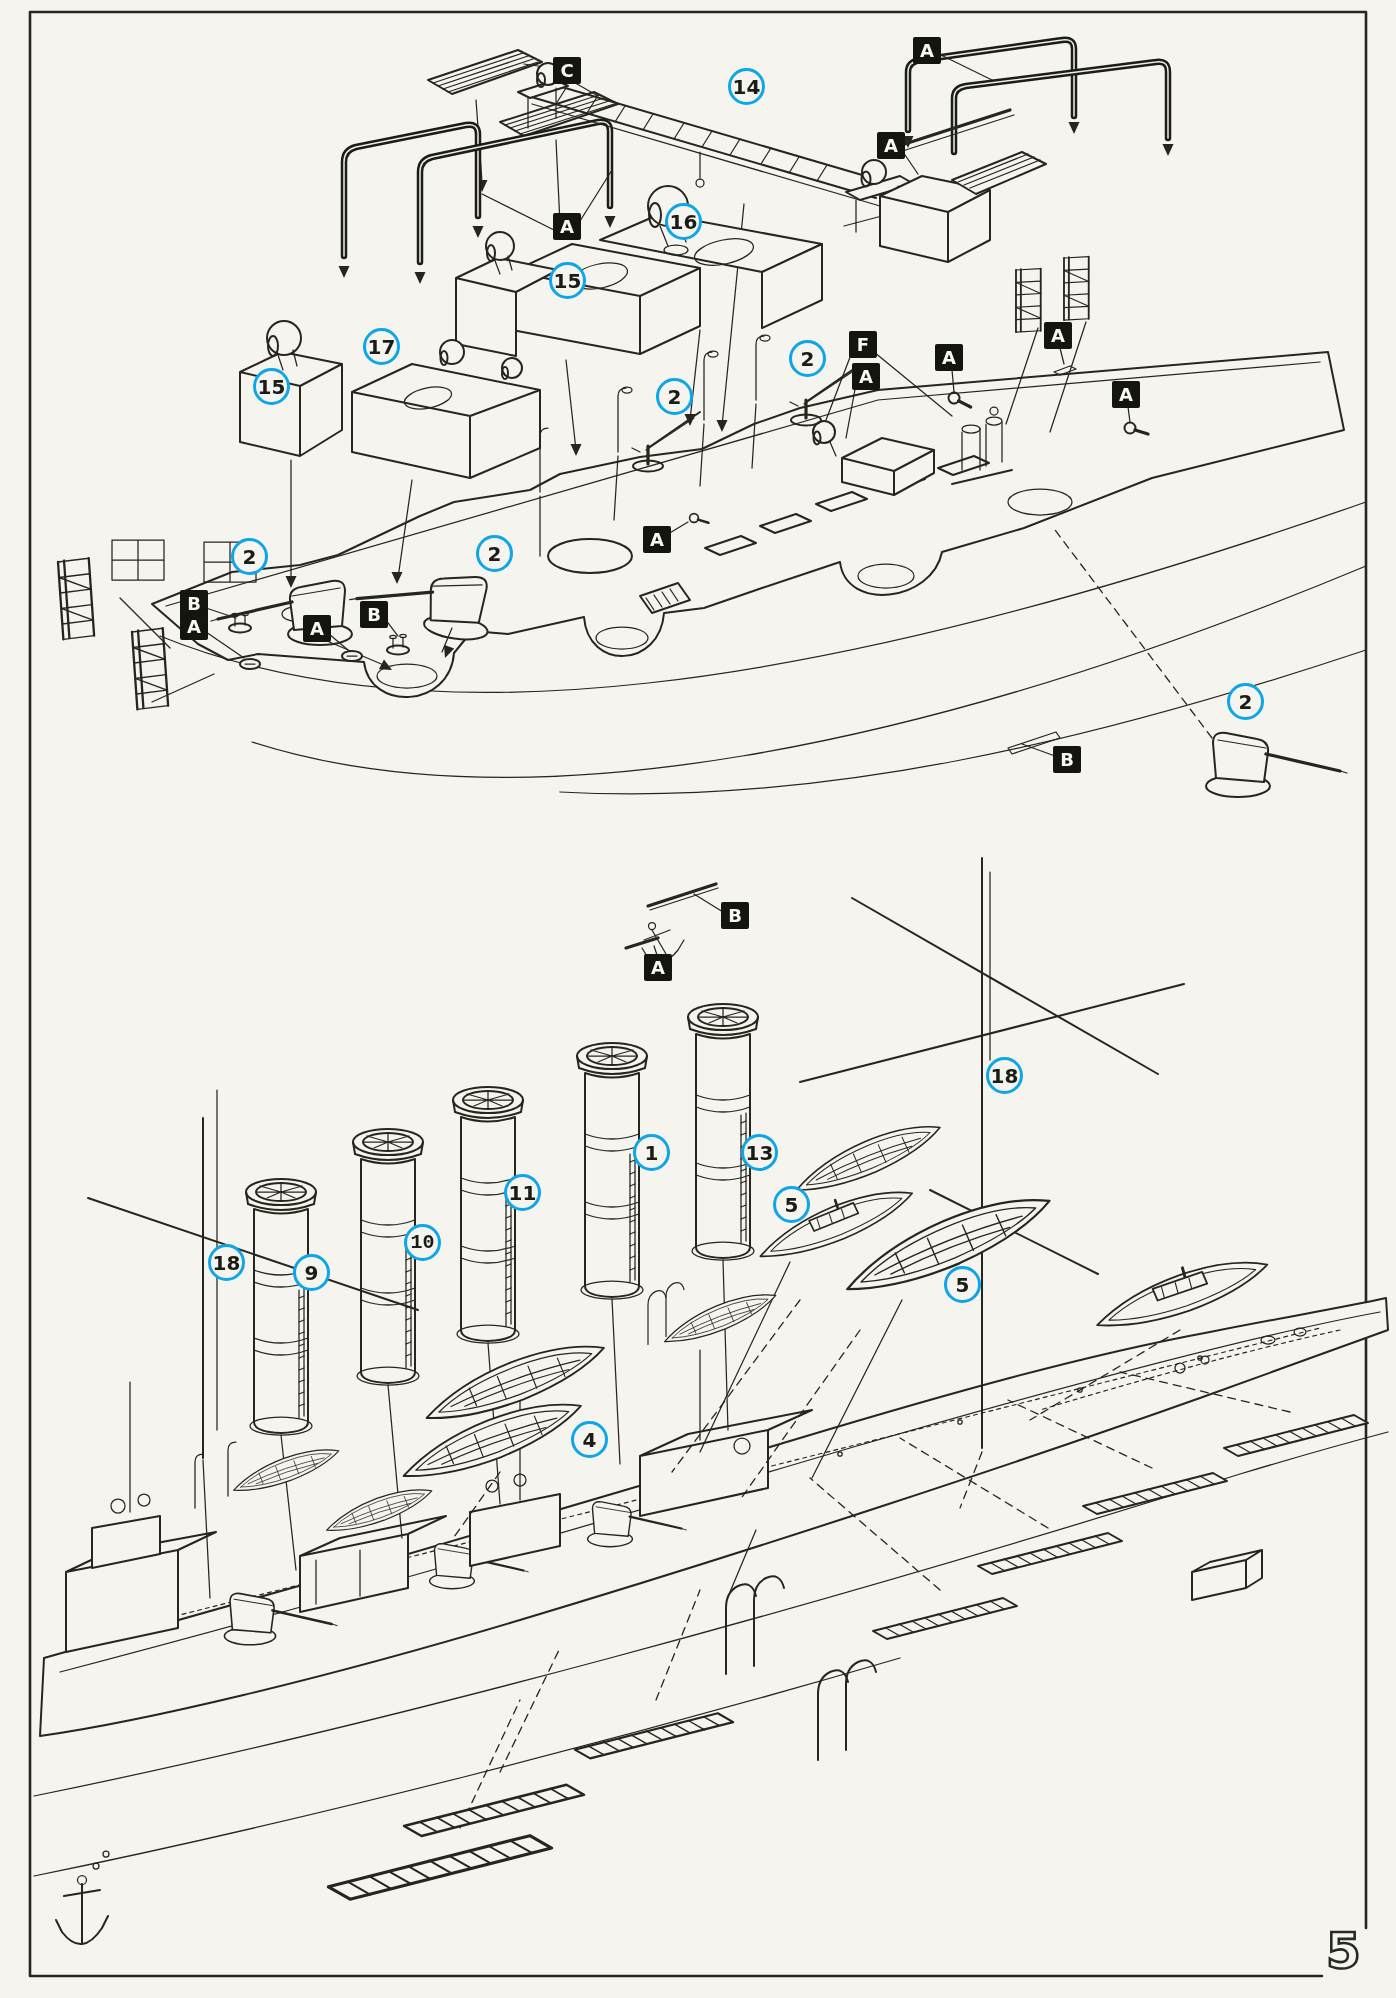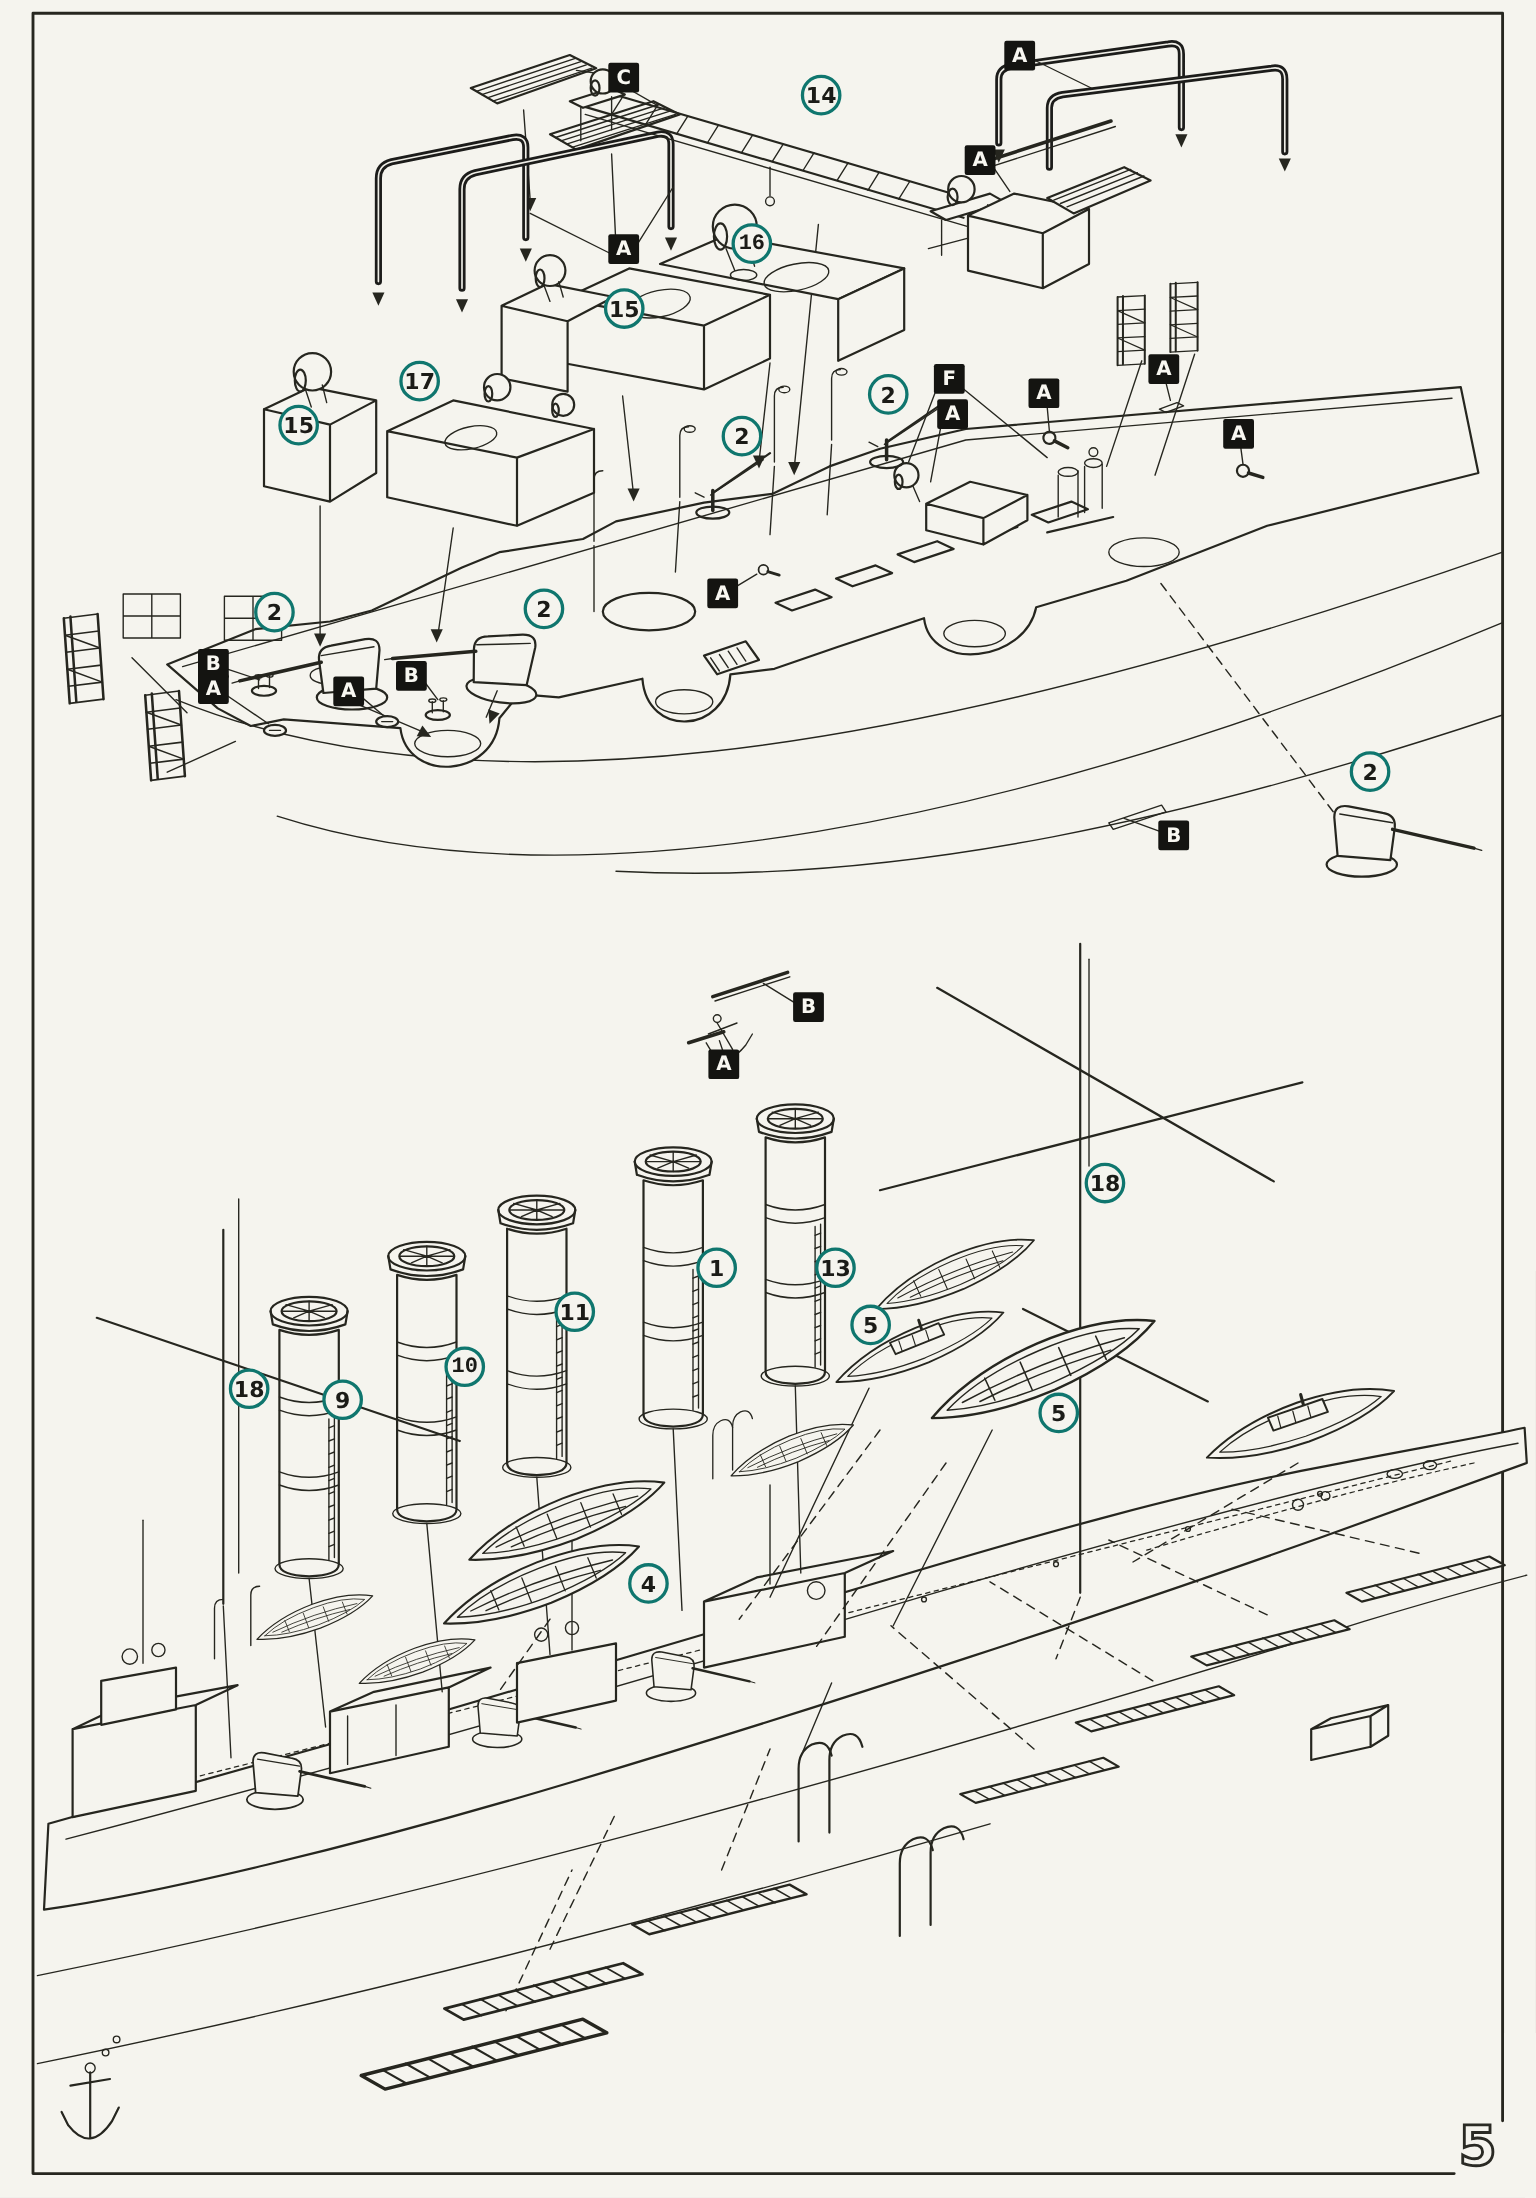--- a/index.html
+++ b/index.html
@@ -1,20 +1,20 @@
 <!DOCTYPE html>
 <html><head>
 <meta charset="utf-8">
 <style>
   html,body{margin:0;padding:0;background:#e9e8e1;}
   .page{position:relative;width:1396px;height:1998px;background:#f5f4ee;
         font-family:"DejaVu Sans",sans-serif;overflow:hidden;}
   .art{position:absolute;left:0;top:0;width:1396px;height:1998px;}
   .circ{position:absolute;width:37px;height:37px;margin:-19px 0 0 -19px;
-        border:3px solid #0f766e;border-radius:50%;background:#f5f4ee;color:#1b1b17;
+        border:3px solid #0ea5e9;border-radius:50%;background:#f5f4ee;color:#1b1b17;
         display:flex;align-items:center;justify-content:center;
         font-size:20px;font-weight:bold;box-sizing:border-box;z-index:4;}
   .badge{position:absolute;width:28px;height:27px;margin:-14px 0 0 -14px;
         background:#141411;color:#f8f7f1;display:flex;align-items:center;justify-content:center;
         font-size:18px;font-weight:bold;border-radius:2px;z-index:4;}
   .pagenum{position:absolute;left:1326px;top:1926px;font-size:50px;font-weight:bold;
         line-height:1;color:#f5f4ee;-webkit-text-stroke:2.6px #2a2a24;
         text-shadow:0 0 1px #2a2a24;z-index:5;}
   svg .pf{fill:#f5f4ee;}
   svg .t{stroke-width:1.25;}
@@ -391,21 +391,21 @@
       <use href="#davit" transform="translate(666,1286) scale(0.6)"></use>
       <path class="t" d="M195,1508 L195,1462 Q195,1454 203,1454 M228,1496 L228,1450 Q228,1442 236,1442"></path>
       <path d="M1192,1600 L1192,1572 L1246,1560 L1246,1588 L1192,1600 M1192,1572 L1210,1562 L1262,1550 L1246,1560 M1262,1550 L1262,1578 L1246,1588"></path>
     </g>
   </g>
 </g>
 </svg>
 
 <div id="callouts">
       <div class="circ" style="left: 747px; top: 87px;">14</div>
-      <div class="circ" style="left: 684px; top: 222px; font-family: Liberation Mono, monospace;">16</div>
+      <div class="circ" style="left: 684px; top: 222px;">16</div>
       <div class="circ" style="left: 568px; top: 281px;">15</div>
       <div class="circ" style="left: 382px; top: 347px;">17</div>
       <div class="circ" style="left: 272px; top: 387px;">15</div>
       <div class="circ" style="left: 808px; top: 359px;">2</div>
       <div class="circ" style="left: 675px; top: 397px;">2</div>
       <div class="circ" style="left: 250px; top: 557px;">2</div>
       <div class="circ" style="left: 495px; top: 554px;">2</div>
       <div class="circ" style="left: 1246px; top: 702px;">2</div>
       <div class="circ" style="left: 1005px; top: 1076px;">18</div>
       <div class="circ" style="left: 760px; top: 1122px; margin-top: 12px;">13</div>

